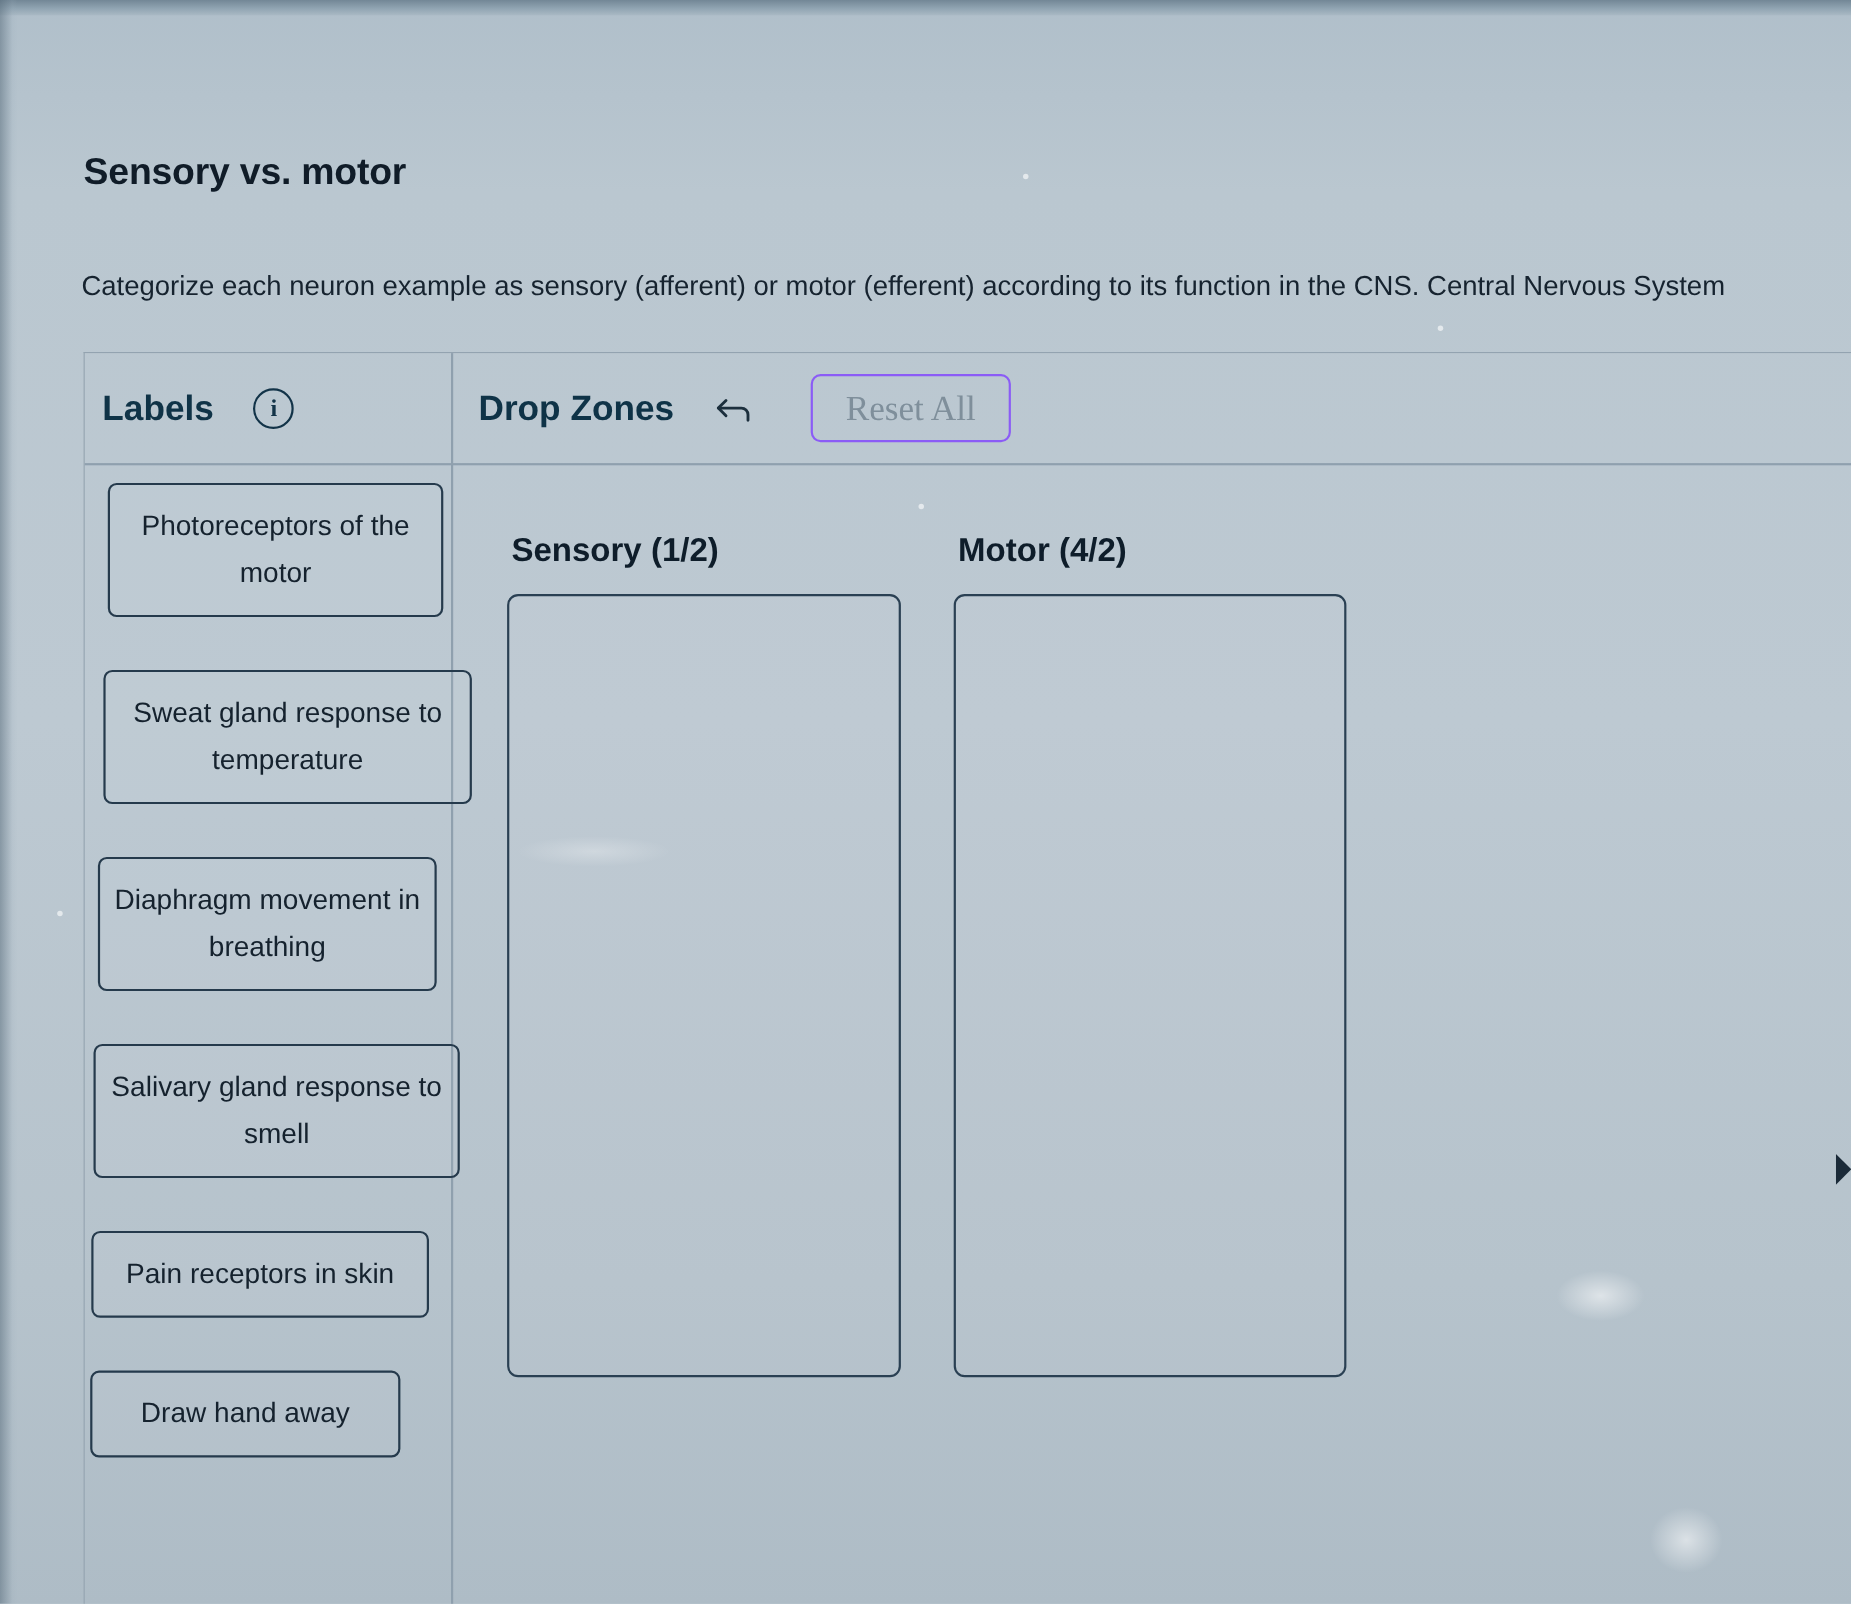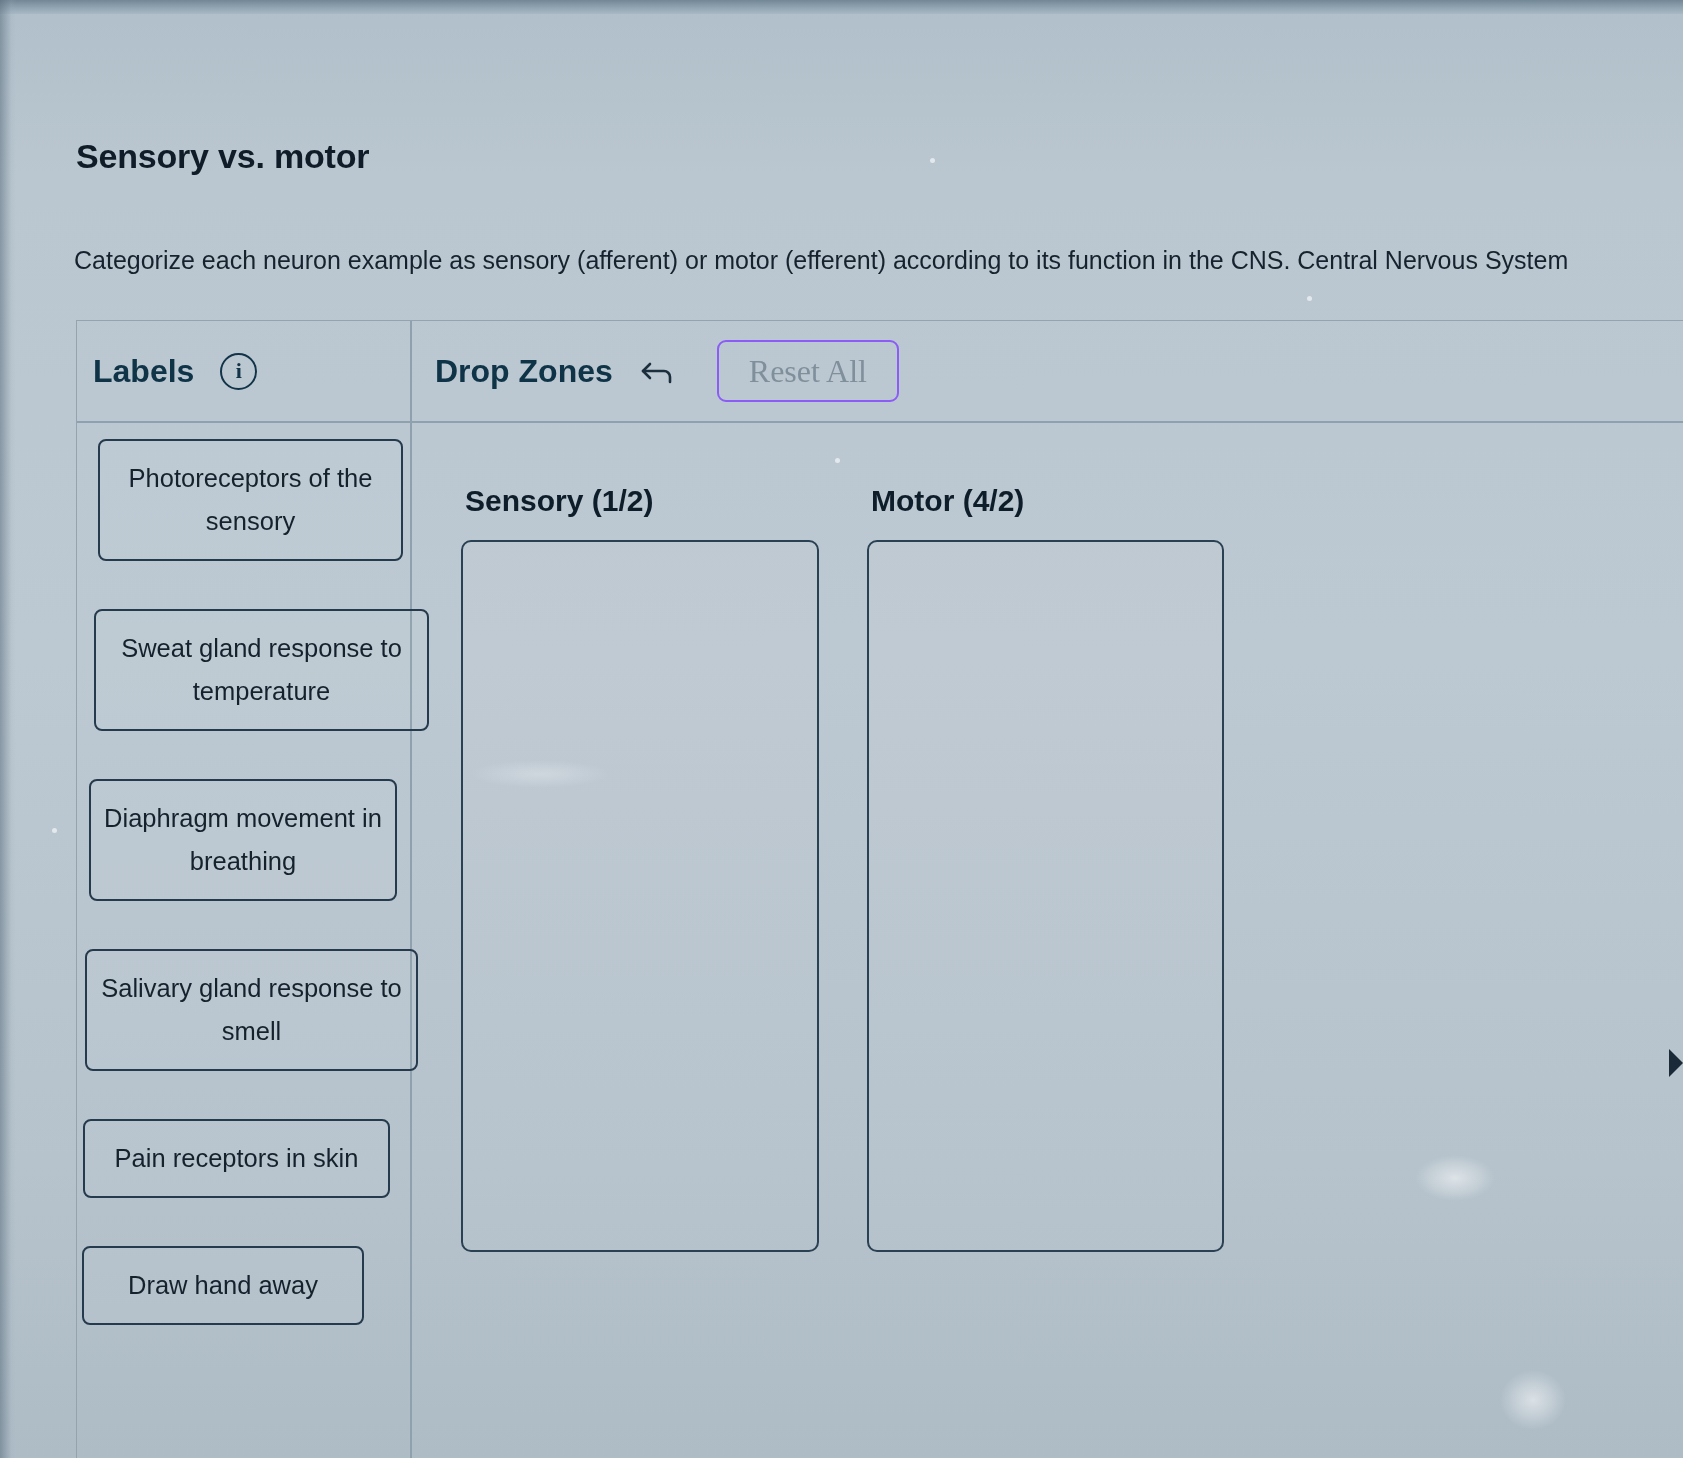--- a/index.html
+++ b/index.html
@@ -108,21 +108,21 @@
     height: 1.5px;
     background: #8fa0ae;
   }
 
   
   .col-head {
     position: absolute;
     display: flex;
     align-items: center;
     height: 100px;
-    gap: 26px;
+    gap: 36px;
   }
   .col-head.labels  { left: 16px; top: 0; }
   .col-head.dropz   { left: 358px; top: 0; }
 
   .col-title {
     font-size: 32px;
     font-weight: bold;
     color: #0f3347;
     white-space: nowrap;
   }
@@ -251,21 +251,21 @@
       <span class="undo-icon">
         <svg viewBox="0 0 36 30" width="36" height="30" fill="none" stroke="currentColor" stroke-width="2.6" stroke-linecap="round" stroke-linejoin="round">
           <path d="M11 8 L4 15 L11 22"></path>
           <path d="M4 15 H25 a6 6 0 0 1 6 6 V26"></path>
         </svg>
       </span>
       <button class="reset-btn">Reset All</button>
     </div>
 
     <div class="labels-list">
-      <div class="label-card w1">Photoreceptors of the sensory</div>
+      <div class="label-card w1">Photoreceptors of the motor</div>
       <div class="label-card w2">Sweat gland response to temperature</div>
       <div class="label-card w3">Diaphragm movement in breathing</div>
       <div class="label-card w4">Salivary gland response to smell</div>
       <div class="label-card w5">Pain receptors in skin</div>
       <div class="label-card w6">Draw hand away</div>
     </div>
 
     <div class="zones">
       <div class="zone sensory">
         <div class="zone-title">Sensory (1/2)</div>

